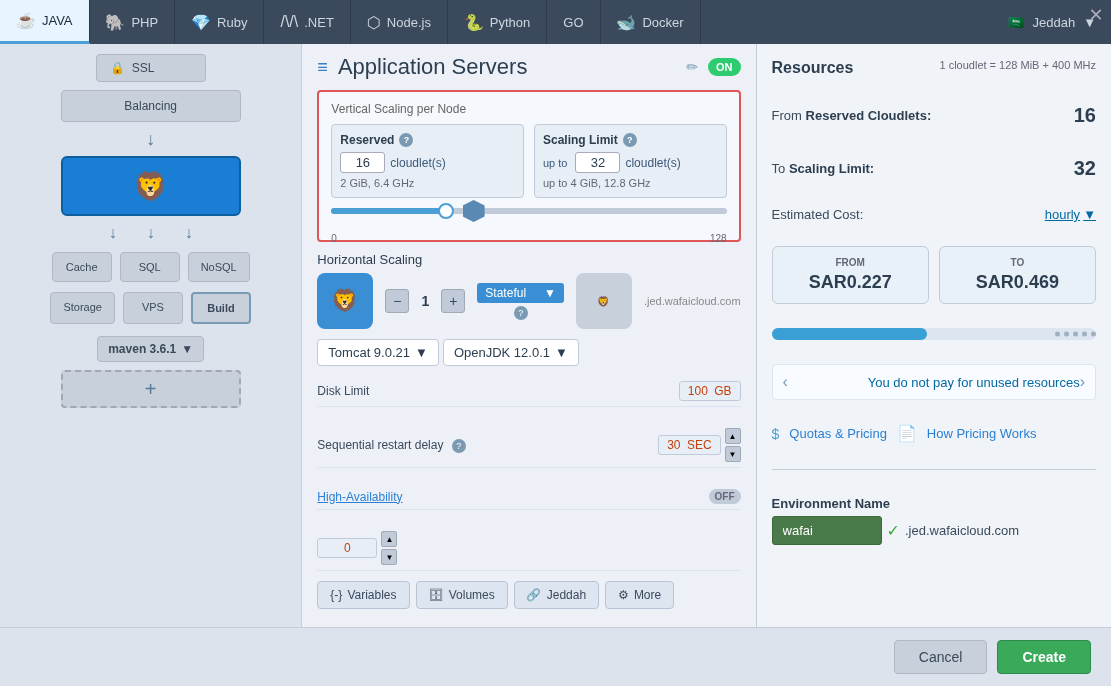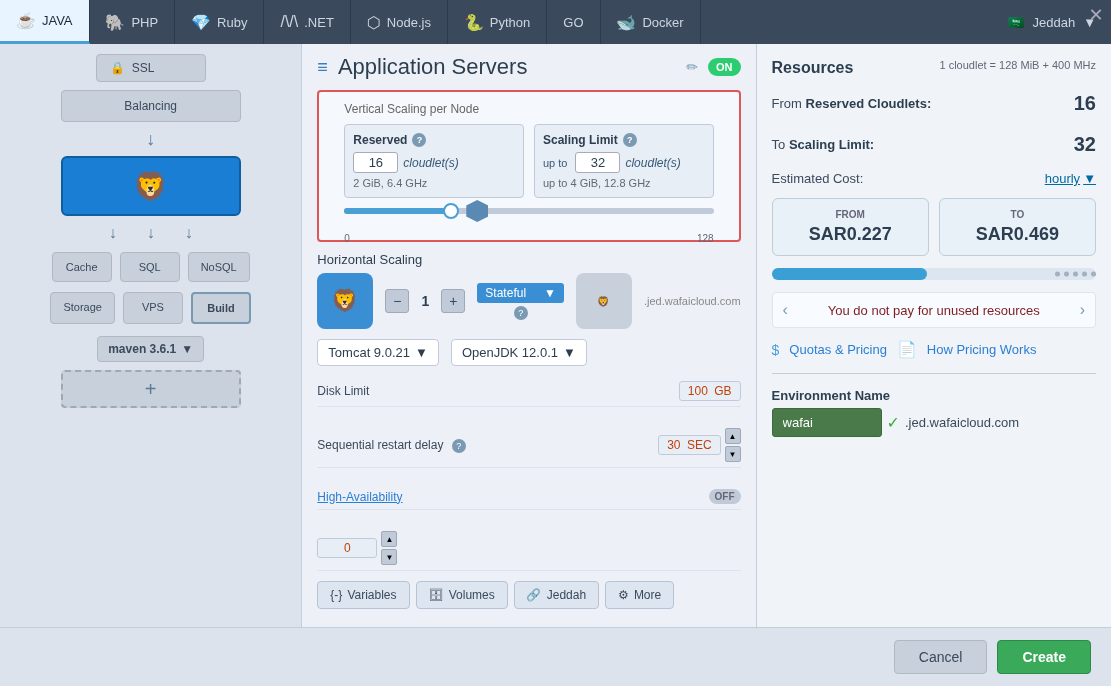--- a/index.html
+++ b/index.html
@@ -211,21 +211,21 @@
       padding: 3px 8px;
       border-radius: 10px;
       border: none;
       cursor: pointer;
     }
 
     
     .scaling-box {
       border: 2px solid #e05555;
       border-radius: 4px;
-      padding: 10px 25px;
+      padding: 10px 12px;
       background: #f5f8fc;
     }
     .scaling-title {
       font-size: 12px;
       color: #666;
       margin-bottom: 8px;
     }
     .scaling-controls {
       display: flex;
       gap: 10px;
@@ -270,21 +270,20 @@
       border-radius: 3px;
       padding: 2px 4px;
       font-size: 13px;
       text-align: center;
       background: white;
       color: #2c3e50;
     }
     .cloudlet-label {
       font-size: 12px;
       color: #3a5a7a;
-      font-style: italic;
     }
     .up-to { font-size: 11px; color: #3a5a7a; margin-right: 3px; }
     .resource-desc {
       font-size: 11px;
       color: #667;
       margin-top: 4px;
     }
     .slider-track {
       width: 100%;
       height: 6px;
@@ -393,21 +392,21 @@
       display: flex;
       align-items: center;
       justify-content: center;
       font-size: 10px;
       color: #888;
     }
 
     
     .config-row {
       display: flex;
-      gap: 12px;
+      gap: 4px;
       align-items: center;
     }
     .version-select {
       background: white;
       border: 1px solid #c0cad8;
       border-radius: 4px;
       padding: 5px 10px;
       font-size: 13px;
       color: #2c3e50;
       cursor: pointer;
@@ -495,21 +494,21 @@
     }
 
     
     .right-panel {
       width: 370px;
       background: #f0f4f8;
       border-left: 1px solid #c5cdd8;
       padding: 15px;
       display: flex;
       flex-direction: column;
-      gap: 12px;
+      gap: 24px;
     }
 
     .resources-header {
       display: flex;
       justify-content: space-between;
       align-items: flex-start;
     }
     .resources-title {
       font-size: 16px;
       font-weight: bold;
@@ -617,22 +616,22 @@
       align-items: center;
       justify-content: space-between;
       background: #f8fbff;
       border: 1px solid #dde5f0;
       border-radius: 4px;
       padding: 8px 10px;
     }
     .unused-arrow { color: #7a9ab4; cursor: pointer; font-size: 16px; }
     .unused-text {
       font-size: 13px;
-      color: #7f1d1d;
-      text-align: center;
+      color: #0369a1;
+      text-align: right;
       flex: 1;
     }
 
     
     .quotas-row {
       display: flex;
       align-items: center;
       gap: 10px;
     }
     .quotas-link {

